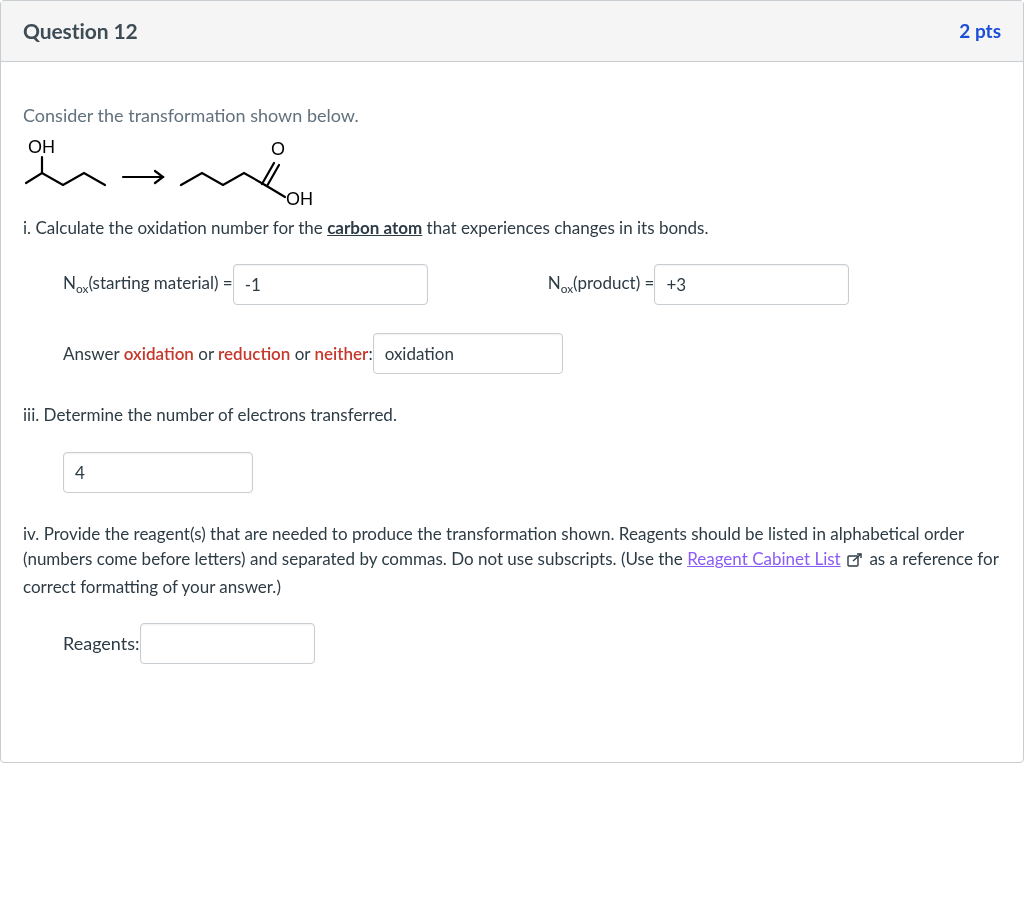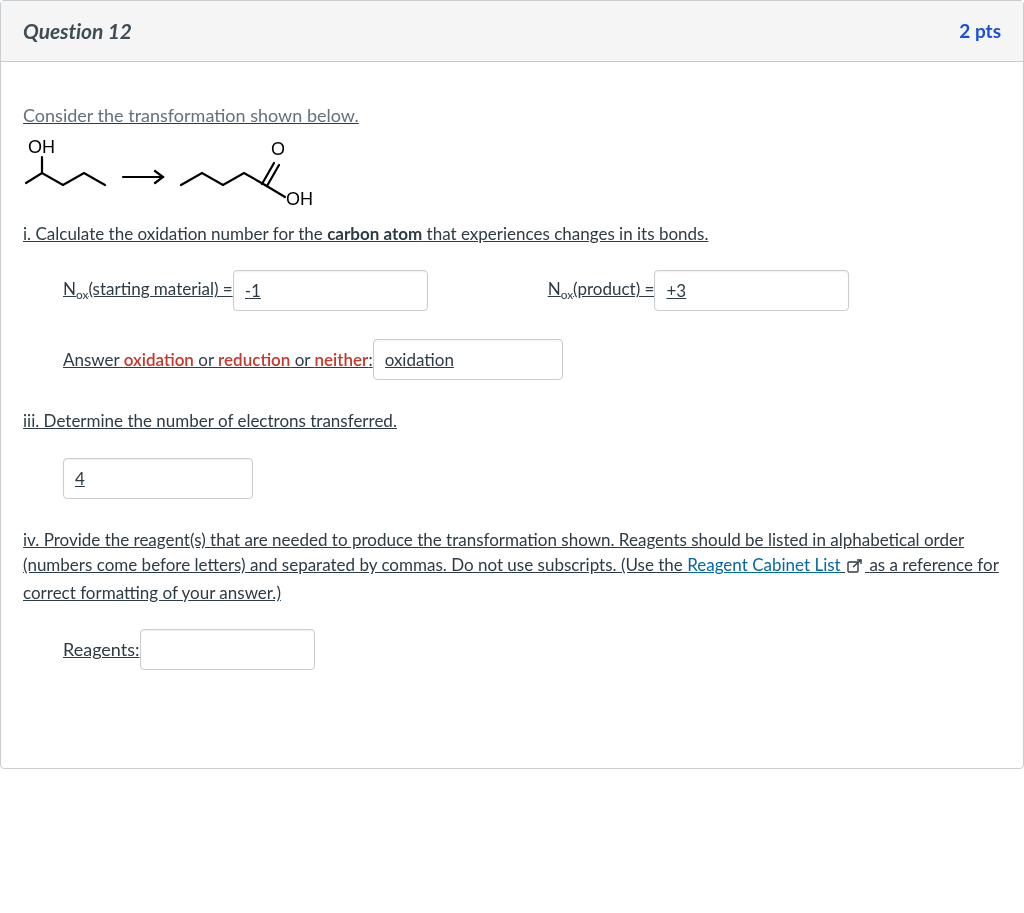--- a/index.html
+++ b/index.html
@@ -24,41 +24,39 @@
     align-items: center;
     padding: 14px 22px;
     border-bottom: 1px solid #c7cdd1;
     background: #f5f5f5;
   }
   .q-title {
     font-size: 21px;
     font-weight: 700;
     color: #3e4c55;
     letter-spacing: -0.1px;
-    font-style: italic;
   }
   .q-pts {
     font-size: 19px;
     color: #1d4ed8;
     font-weight: bold;
   }
   .q-body {
     padding: 40px 22px 70px 22px;
-    text-decoration: underline;
   }
   .intro {
     font-size: 18px;
     color: #61717d;
     margin-bottom: 6px;
   }
   .chem-scheme {
     margin: 4px 0 0 0;
   }
   .part {
-    margin-top: 10px;
+    margin-top: 4px;
     font-size: 17px;
     color: #2d3b45;
   }
   .u { text-decoration: underline; }
   .b { font-weight: 700; }
   .answer-row {
     margin: 24px 0 28px 40px;
     display: flex;
     align-items: center;
     flex-wrap: wrap;
@@ -72,21 +70,21 @@
     padding: 9px 11px;
     border: 1px solid #c7cdd1;
     border-radius: 4px;
     background: #fff;
     color: #2d3b45;
     box-shadow: inset 0 1px 2px rgba(0,0,0,0.06);
   }
   .w-md { width: 195px; }
   .w-sm { width: 190px; }
   .w-rg { width: 175px; }
-  .link { color: #0369a1; text-decoration: underline; cursor: pointer; }
+  .link { color: #8b5cf6; text-decoration: underline; cursor: pointer; }
   .ext-icon {
     display: inline-block;
     vertical-align: -2px;
     margin: 0 2px 0 2px;
   }
   .spacer-lg { display:inline-block; width: 120px; }
 </style>
 </head>
 <body>
 

